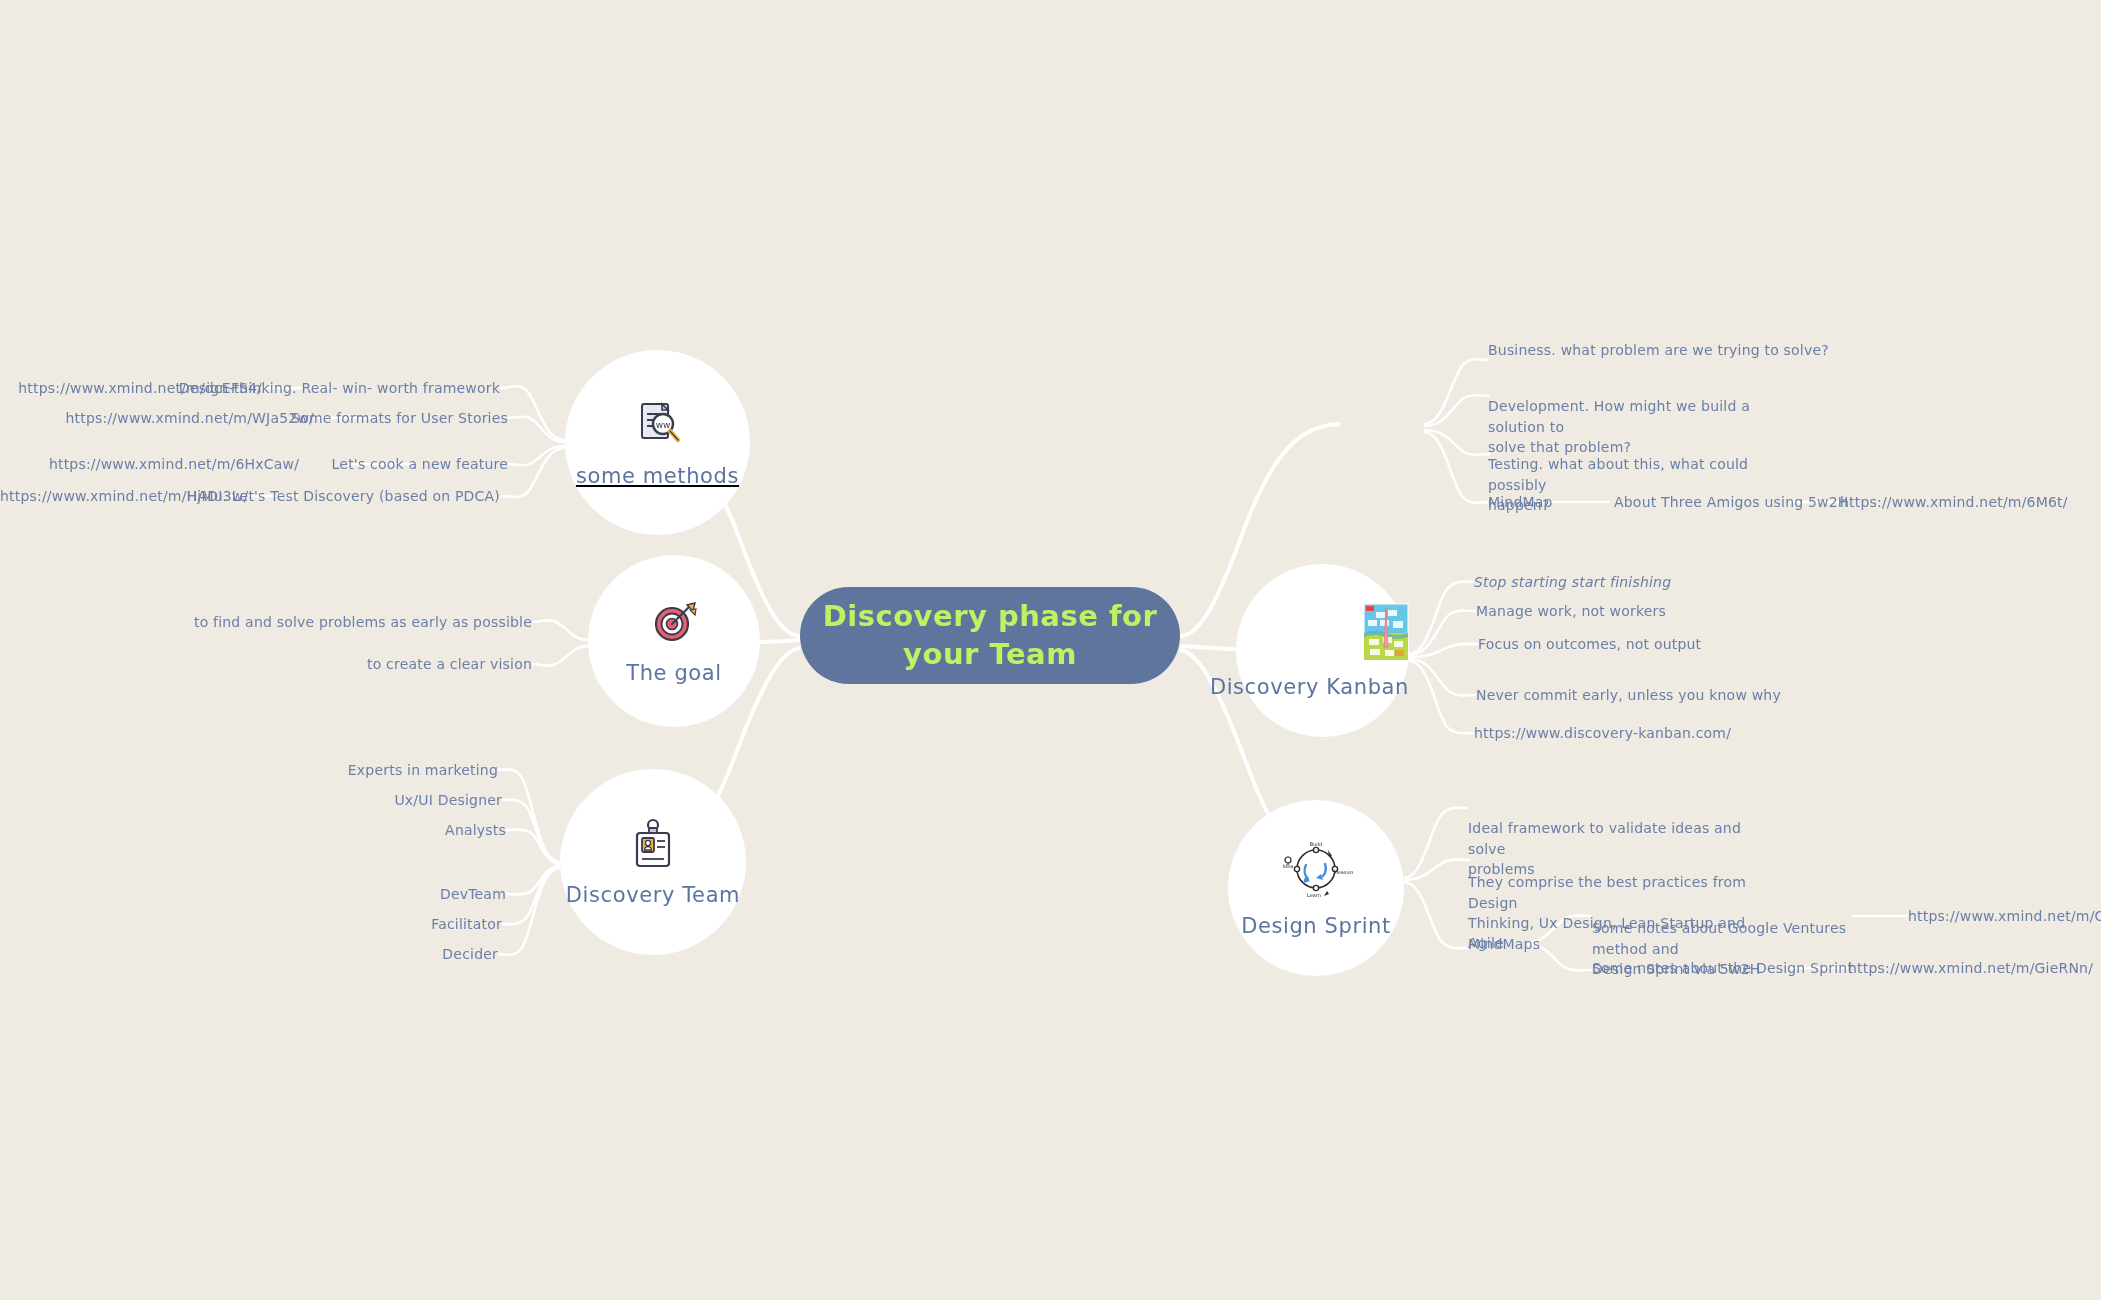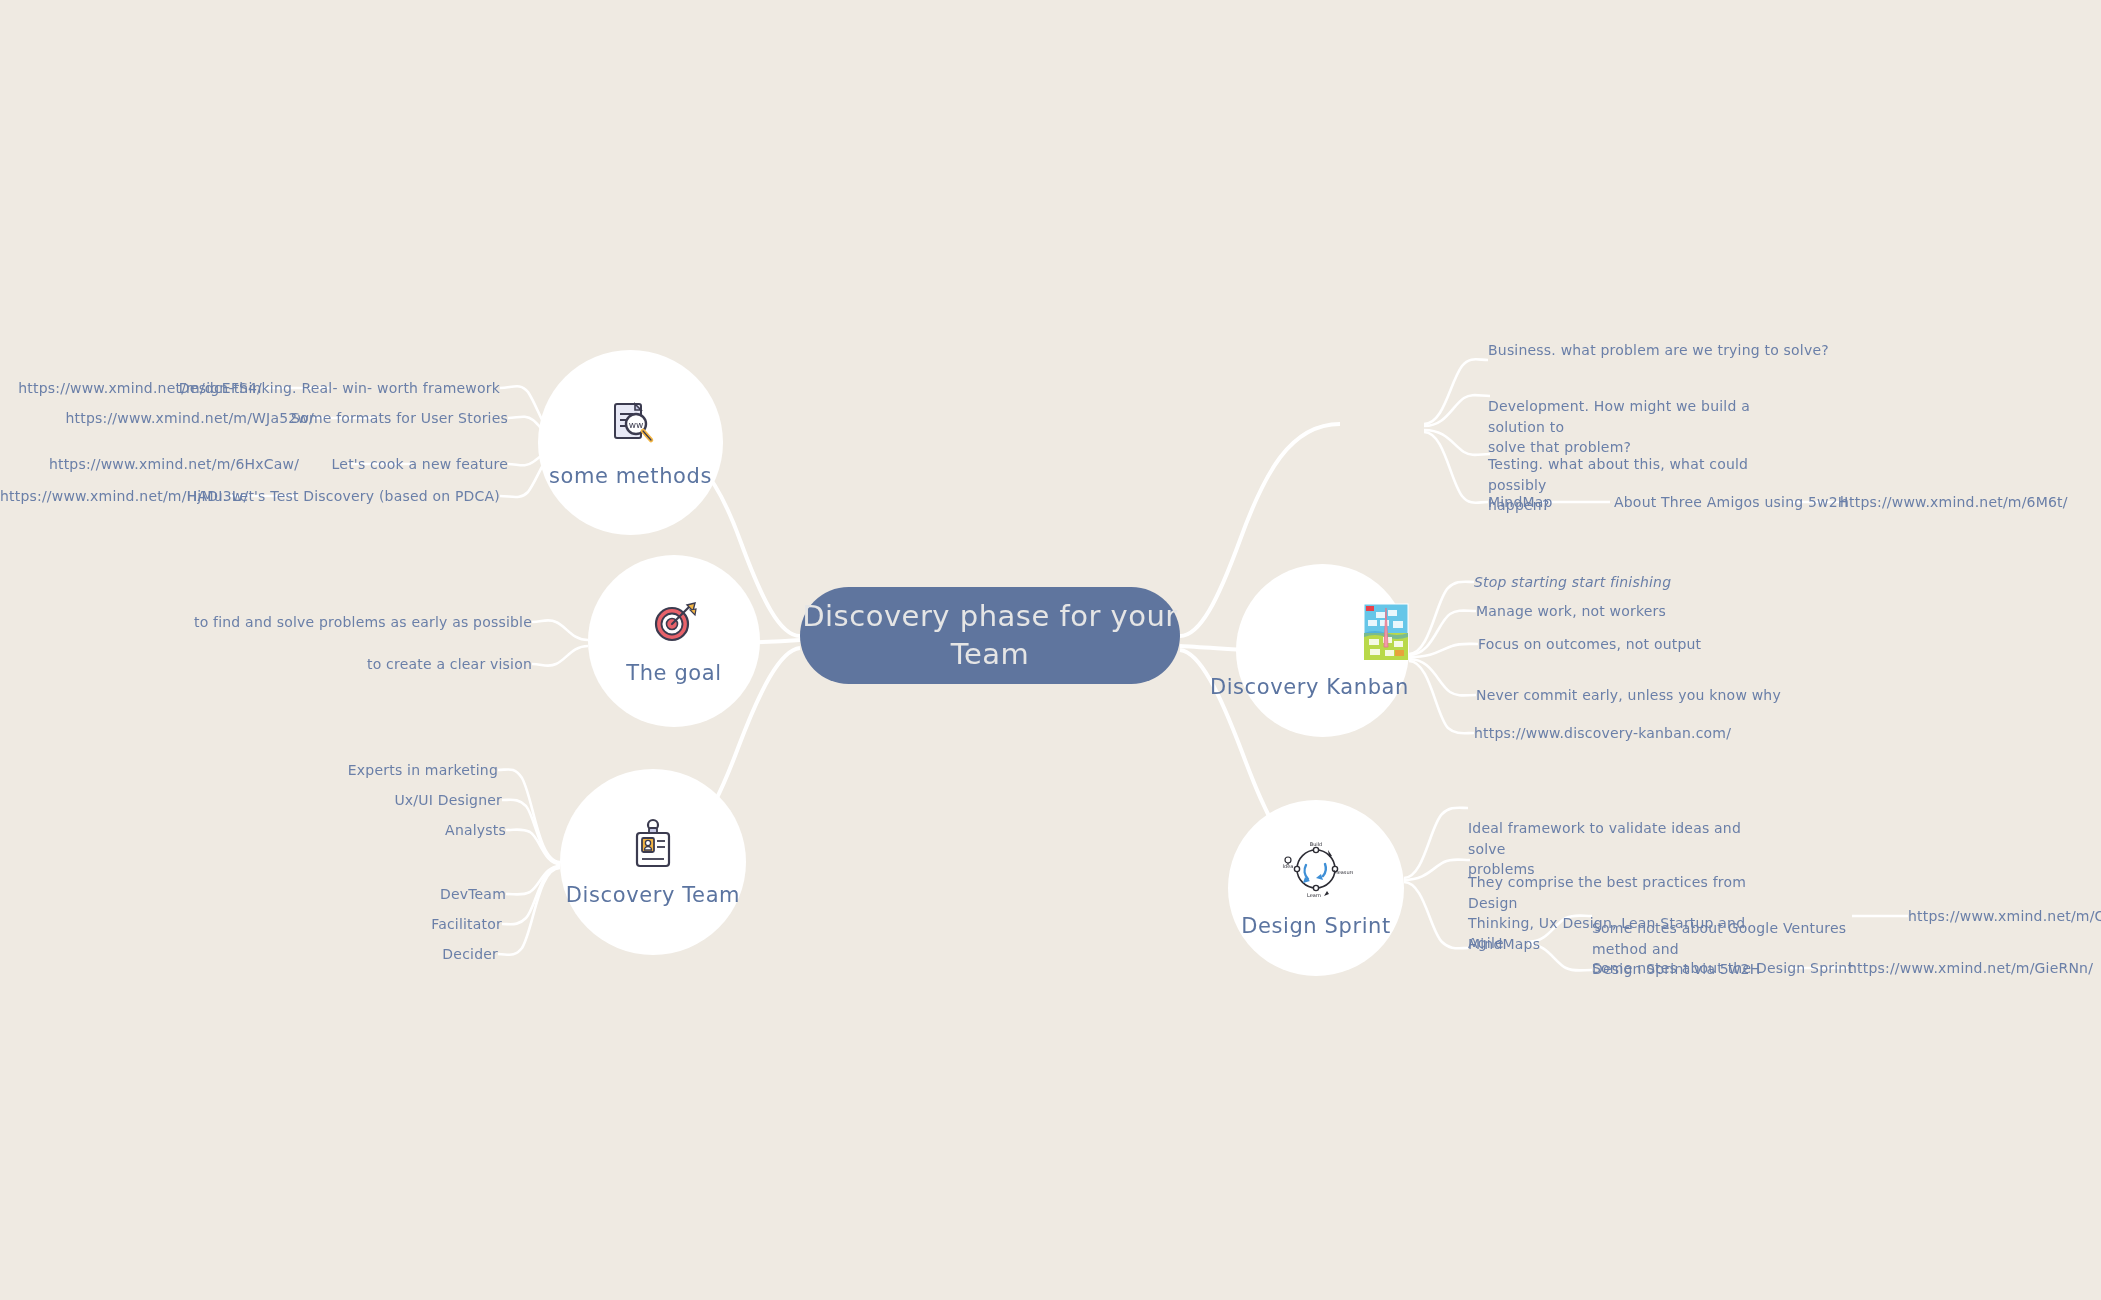--- a/index.html
+++ b/index.html
@@ -34,26 +34,26 @@
   .central {
     position: absolute;
     left: 800px; top: 587px;
     width: 380px; height: 97px;
     background: #5f759e;
     border-radius: 49px;
     display: flex;
     align-items: center;
     justify-content: center;
     text-align: center;
-    color: #e5e5e5;
+    color: #bef264;
     font-size: 29px;
     line-height: 1.3;
     letter-spacing: .5px;
     font-family: "DejaVu Sans", sans-serif;
-    font-weight: 400;
+    font-weight: 700;
   }
 
   
   .node {
     position: absolute;
     background: #ffffff;
     border-radius: 50%;
     display: flex;
     flex-direction: column;
     align-items: center;
@@ -146,21 +146,21 @@
     <path d="M1528 944 C 1548 944, 1554 962, 1566 968 C 1574 972, 1582 970, 1592 970" stroke-width="2.6"></path>
     <path d="M1852 916 L 1908 916" stroke-width="2.6"></path>
     <path d="M1790 968 L 1848 968" stroke-width="2.6"></path>
   </svg>
 
   <div class="central">
     <span>Discovery phase for
 your Team</span>
   </div>
 
-  <div class="node" style="left:538px; top:350px; width:185px; height:185px;">
+  <div class="node" style="left:565px; top:350px; width:185px; height:185px;text-decoration:underline;">
     <span class="icon">
       <svg width="52" height="52" viewBox="0 0 52 52">
         <rect x="10" y="6" width="26" height="34" rx="2" fill="#e8e9f6" stroke="#3b3b4f" stroke-width="2"></rect>
         <path d="M30 6 l6 6 h-6 z" fill="#c9cbe6" stroke="#3b3b4f" stroke-width="1.6"></path>
         <line x1="15" y1="16" x2="28" y2="16" stroke="#3b3b4f" stroke-width="2"></line>
         <line x1="15" y1="22" x2="26" y2="22" stroke="#3b3b4f" stroke-width="2"></line>
         <line x1="15" y1="28" x2="24" y2="28" stroke="#3b3b4f" stroke-width="2"></line>
         <circle cx="31" cy="26" r="10" fill="#ffffff" stroke="#3b3b4f" stroke-width="2.4"></circle>
         <text x="31" y="30" font-size="9" text-anchor="middle" fill="#3b3b4f" font-family="DejaVu Sans, sans-serif">ww</text>
         <line x1="38" y1="33" x2="46" y2="42" stroke="#f2b544" stroke-width="4.5" stroke-linecap="round"></line>

